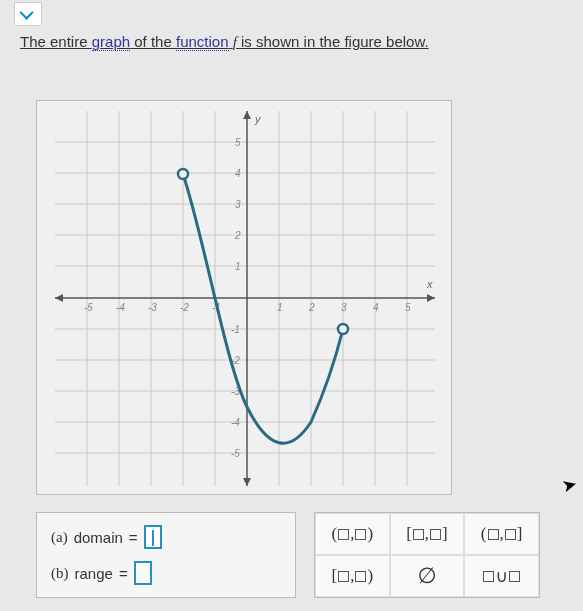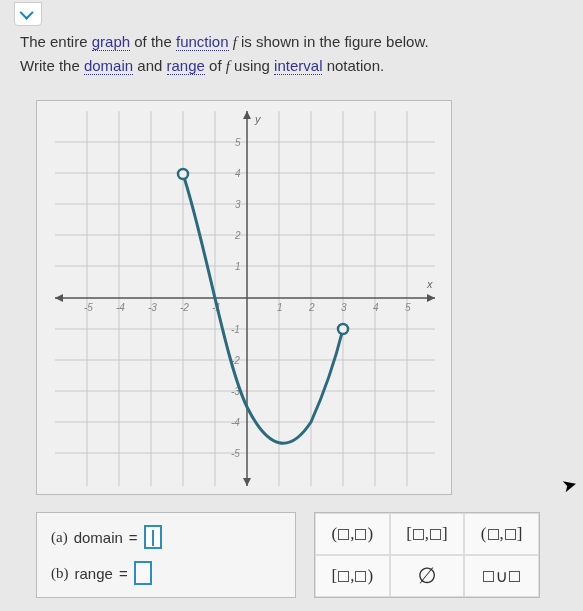--- a/index.html
+++ b/index.html
@@ -32,20 +32,21 @@
       transform: rotate(-45deg) translateY(-2px);
     }
     .question {
       position: absolute;
       top: 30px;
       left: 20px;
       right: 20px;
       color: #333;
       font-size: 15px;
       line-height: 1.6;
+      text-decoration: underline;
     }
     .question .link { color: #339; border-bottom: 1px dotted #339; }
     .question .fvar { font-style: italic; font-family: 'Times New Roman', serif; }
     .chart-box {
       position: absolute;
       top: 100px;
       left: 36px;
       width: 416px;
       height: 395px;
       border: 1px solid #bbb;
@@ -118,23 +119,20 @@
 </head>
 <body>
 
 <div class="chevron-box">
   <div class="chevron"></div>
 </div>
 
 <div class="question">
   <div>
     <span>The entire </span><span class="link">graph</span><span> of the </span><span class="link">function</span><span> </span><span class="fvar">f</span><span> is shown in the figure below.</span>
-  </div>
-  <div>
-    <span>Write the </span><span class="link">domain</span><span> and </span><span class="link">range</span><span> of </span><span class="fvar">f</span><span> using </span><span class="link">interval</span><span> notation.</span>
   </div>
 </div>
 
 <div class="chart-box">
   <svg class="chart-inner" viewBox="0 0 380 375">
     <g>
       <line class="grid-line" x1="0" y1="31" x2="380" y2="31"></line>
       <line class="grid-line" x1="0" y1="62" x2="380" y2="62"></line>
       <line class="grid-line" x1="0" y1="93" x2="380" y2="93"></line>
       <line class="grid-line" x1="0" y1="124" x2="380" y2="124"></line>

